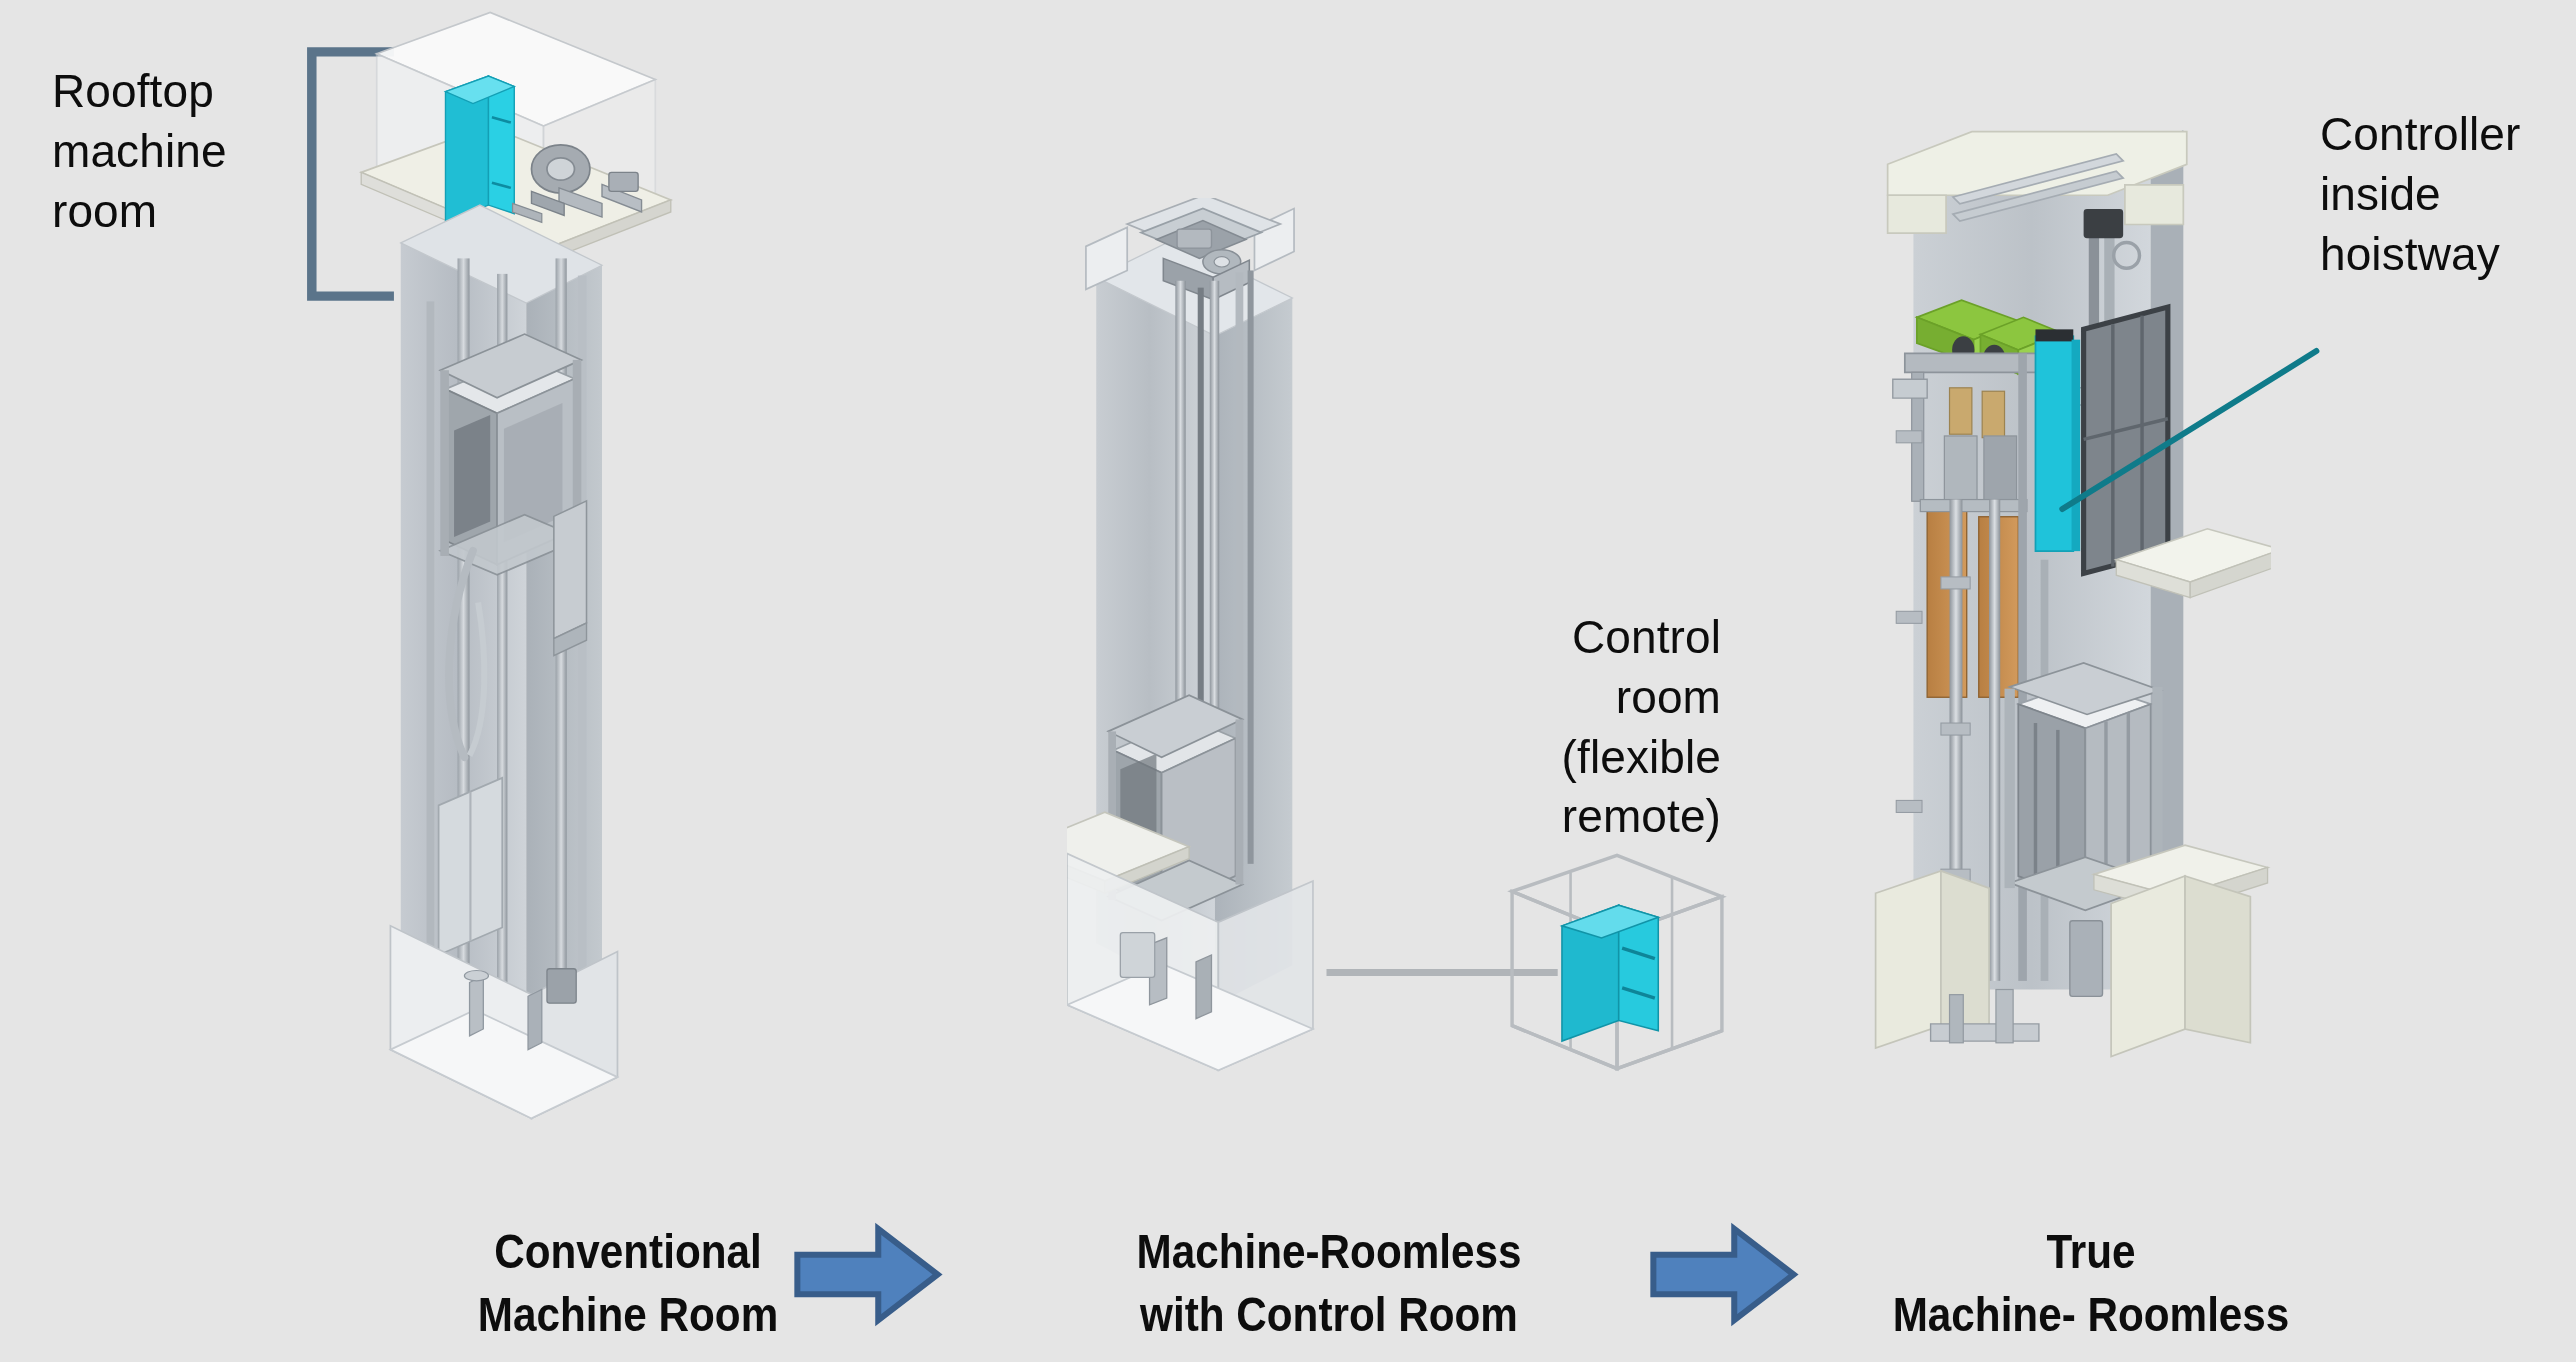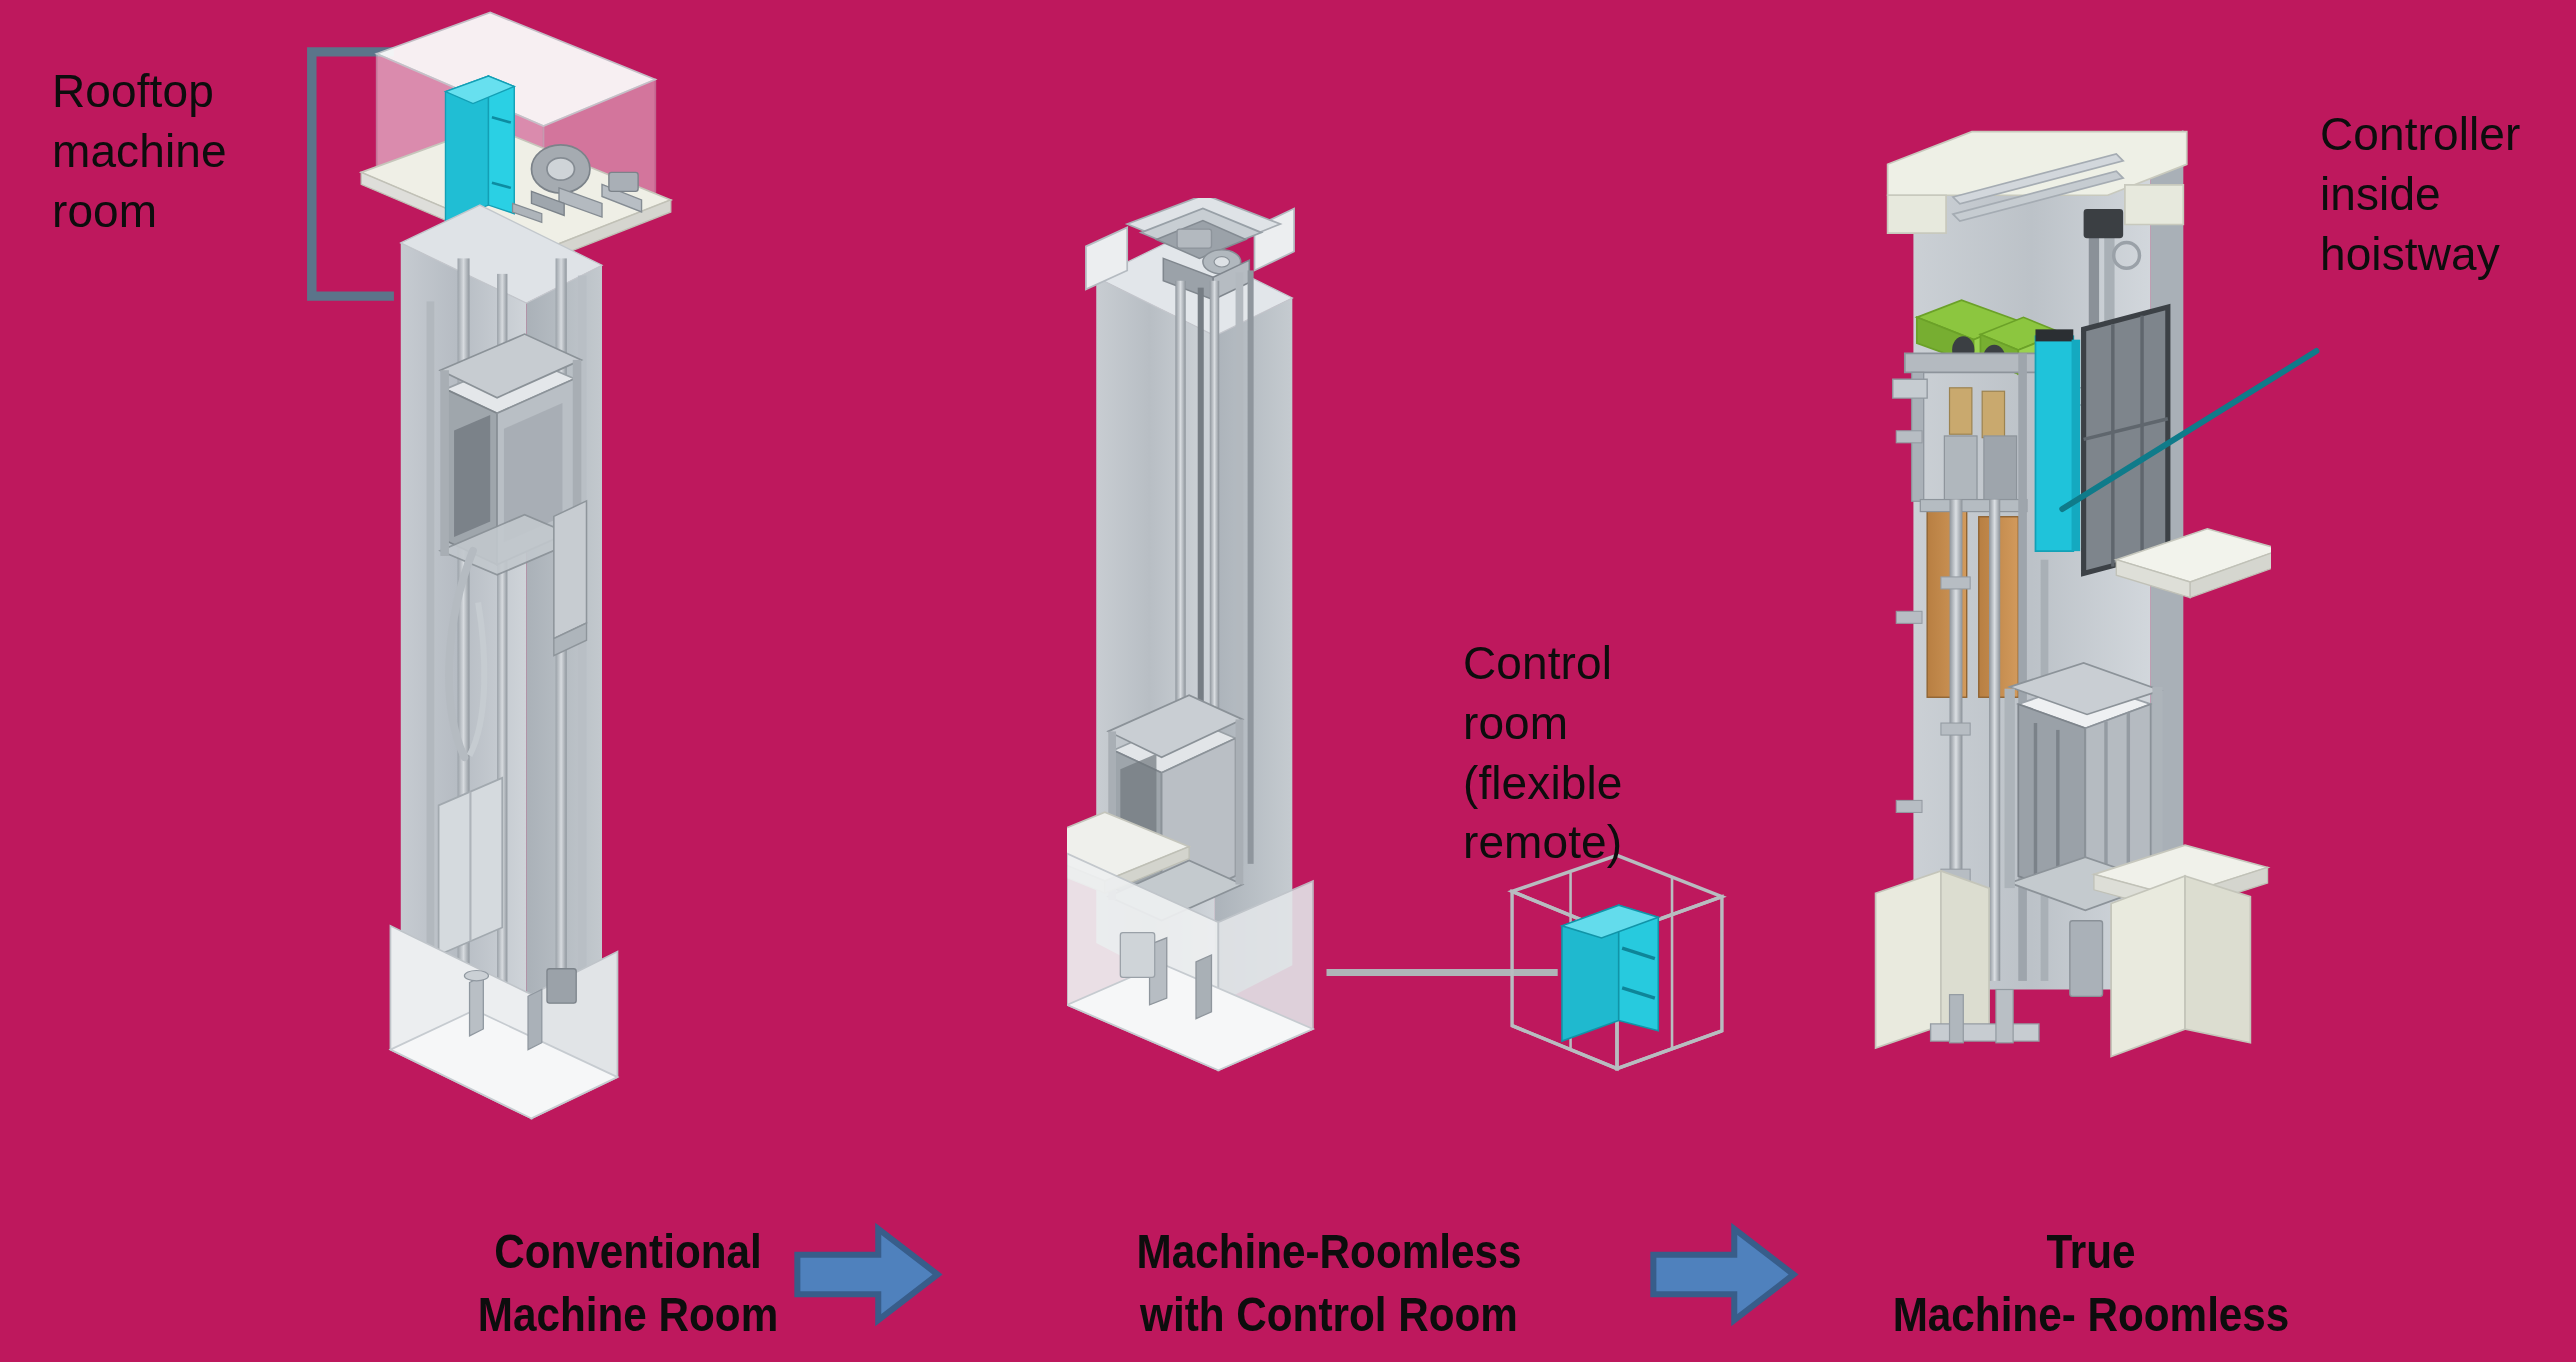--- a/index.html
+++ b/index.html
@@ -9,21 +9,21 @@
     background: #ffffff;
   }
   body {
     font-family: "Liberation Sans", sans-serif;
     -webkit-font-smoothing: antialiased;
   }
   #stage {
     position: relative;
     width: 2576px;
     height: 1363px;
-    background: #be185d;
+    background: #e5e5e5;
     overflow: hidden;
   }
 
   
   .callout {
     position: absolute;
     color: #0d0d0d;
     font-size: 46px;
     line-height: 1.30;
     font-weight: 400;
@@ -276,21 +276,21 @@
 
     <g>
       <path d="M 86 96 L 152 72 L 152 206 L 86 230 Z" fill="#1fb9cf" stroke="#1194a8" stroke-width="1.8"></path>
       <path d="M 152 72 L 198 86 L 198 218 L 152 206 Z" fill="#27cade" stroke="#1194a8" stroke-width="1.8"></path>
       <path d="M 86 96 L 152 72 L 198 86 L 132 110 Z" fill="#63dcec" stroke="#1194a8" stroke-width="1.8"></path>
       <line x1="156" y1="122" x2="194" y2="134" stroke="#0e8598" stroke-width="4"></line>
       <line x1="156" y1="168" x2="194" y2="180" stroke="#0e8598" stroke-width="4"></line>
     </g>
   </svg>
 
-  <div class="callout" style="left:1463px; top:634px; width:258px;">Control
+  <div class="callout" style="left:1463px; top:608px; width:258px;text-align:right;">Control
 room
 (flexible
 remote)</div>
 
   <svg class="arrow" style="left:1648px; top:1222px;" viewBox="0 0 175 122">
     <path d="M 6 38 L 100 38 L 100 8 L 169 61 L 100 114 L 100 84 L 6 84 Z" fill="#4F81BD" stroke="#385D8A" stroke-width="7" stroke-linejoin="miter"></path>
   </svg>
 
   <svg class="shaft-svg" style="left:1867px; top:95px;" width="404" height="1024" viewBox="0 0 470 1190">
     <defs>

